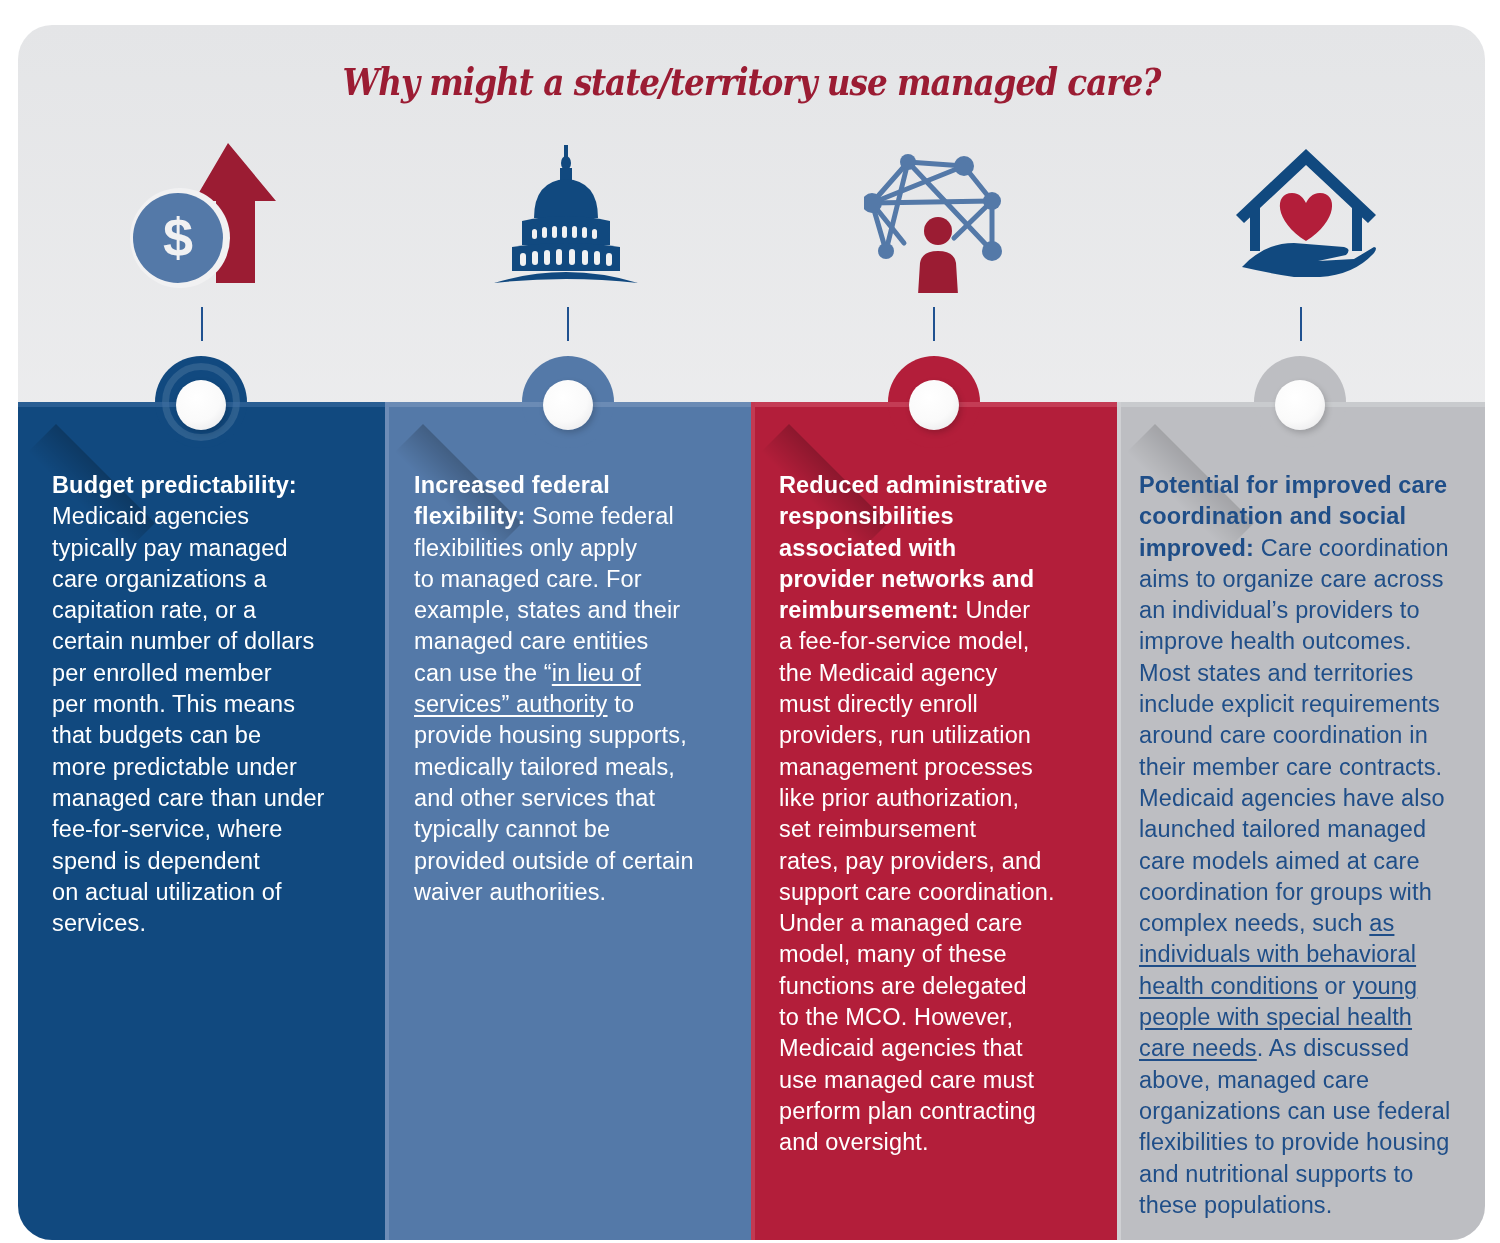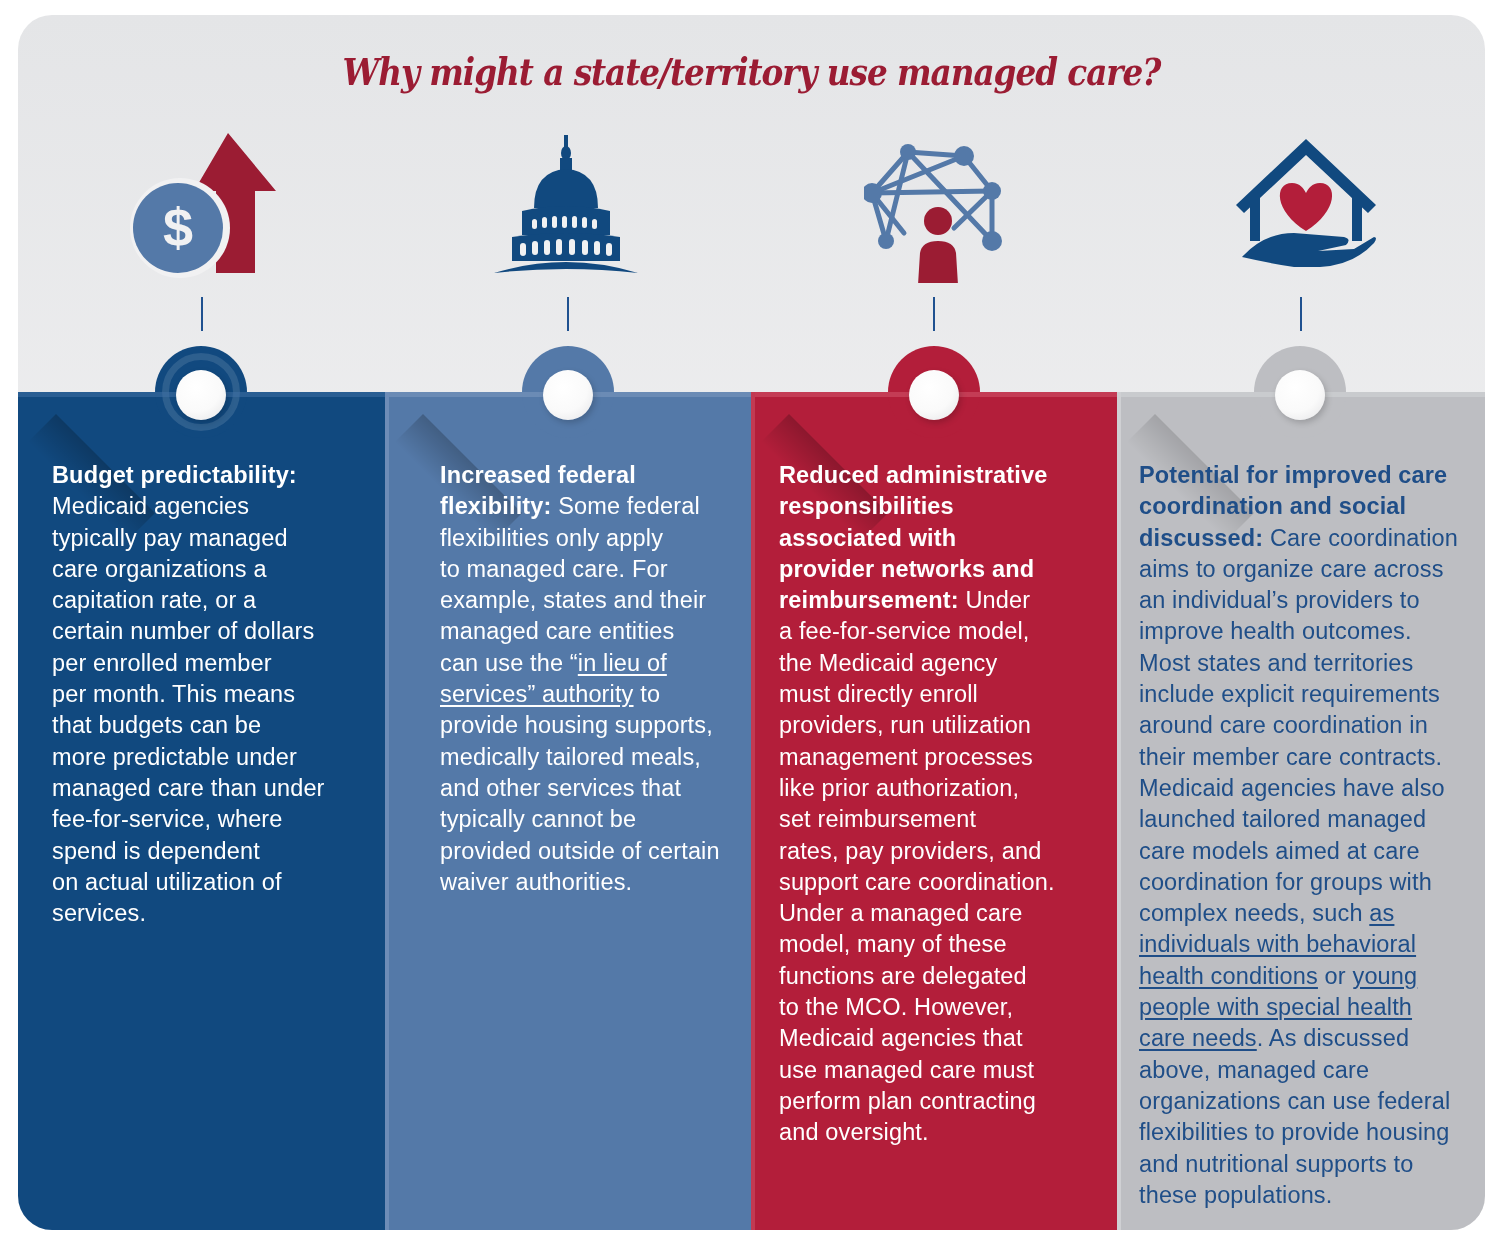--- a/index.html
+++ b/index.html
@@ -10,21 +10,21 @@
   body {
     width: 1500px;
     height: 1243px;
     position: relative;
     overflow: hidden;
     font-family: "Liberation Sans", "DejaVu Sans", sans-serif;
   }
   .frame {
     position: absolute;
     left: 18px;
-    top: 15px;
+    top: 25px;
     width: 1467px;
     height: 1215px;
     border-radius: 34px;
     overflow: hidden;
     background: linear-gradient(180deg, #e4e5e7 0%, #f1f1f2 55%, #f4f4f5 100%);
   }
   .title {
     position: absolute;
     left: 0;
     right: 0;
@@ -237,21 +237,21 @@
         <span>services.</span>
       </div>
     </div>
 
     <div class="col c2">
       <div class="bump" style="left:137px; background:#5479a8;"></div>
       <div class="topband" style="background:#7d9ac0;"></div>
       <div class="divider" style="background:#6d8cb7;"></div>
       <div class="shadow"></div>
       <div class="dot" style="left:158px;"></div>
-      <div class="text" style="left:29px; width:330px;margin-left:26px;">
+      <div class="text" style="left:29px; width:330px;">
         <b>Increased federal</b><br>
         <b>flexibility:</b><span> Some federal</span><br>
         <span>flexibilities only apply</span><br>
         <span>to managed care. For</span><br>
         <span>example, states and their</span><br>
         <span>managed care entities</span><br>
         <span>can use the “</span><u>in lieu of</u><br>
         <u>services” authority</u><span> to</span><br>
         <span>provide housing supports,</span><br>
         <span>medically tailored meals,</span><br>
@@ -296,21 +296,21 @@
 
     <div class="col c4">
       <div class="bump" style="left:137px; background:#bdbec2;"></div>
       <div class="topband" style="background:#d4d5d8;"></div>
       <div class="divider" style="background:#cfd0d3;"></div>
       <div class="shadow" style="background:linear-gradient(180deg, rgba(0,0,0,0.14), rgba(0,0,0,0));"></div>
       <div class="dot" style="left:158px;"></div>
       <div class="text" style="left:22px; width:345px;">
         <b>Potential for improved care</b><br>
         <b>coordination and social</b><br>
-        <b>discussed:</b><span> Care coordination</span><br>
+        <b>improved:</b><span> Care coordination</span><br>
         <span>aims to organize care across</span><br>
         <span>an individual’s providers to</span><br>
         <span>improve health outcomes.</span><br>
         <span>Most states and territories</span><br>
         <span>include explicit requirements</span><br>
         <span>around care coordination in</span><br>
         <span>their member care contracts.</span><br>
         <span>Medicaid agencies have also</span><br>
         <span>launched tailored managed</span><br>
         <span>care models aimed at care</span><br>

